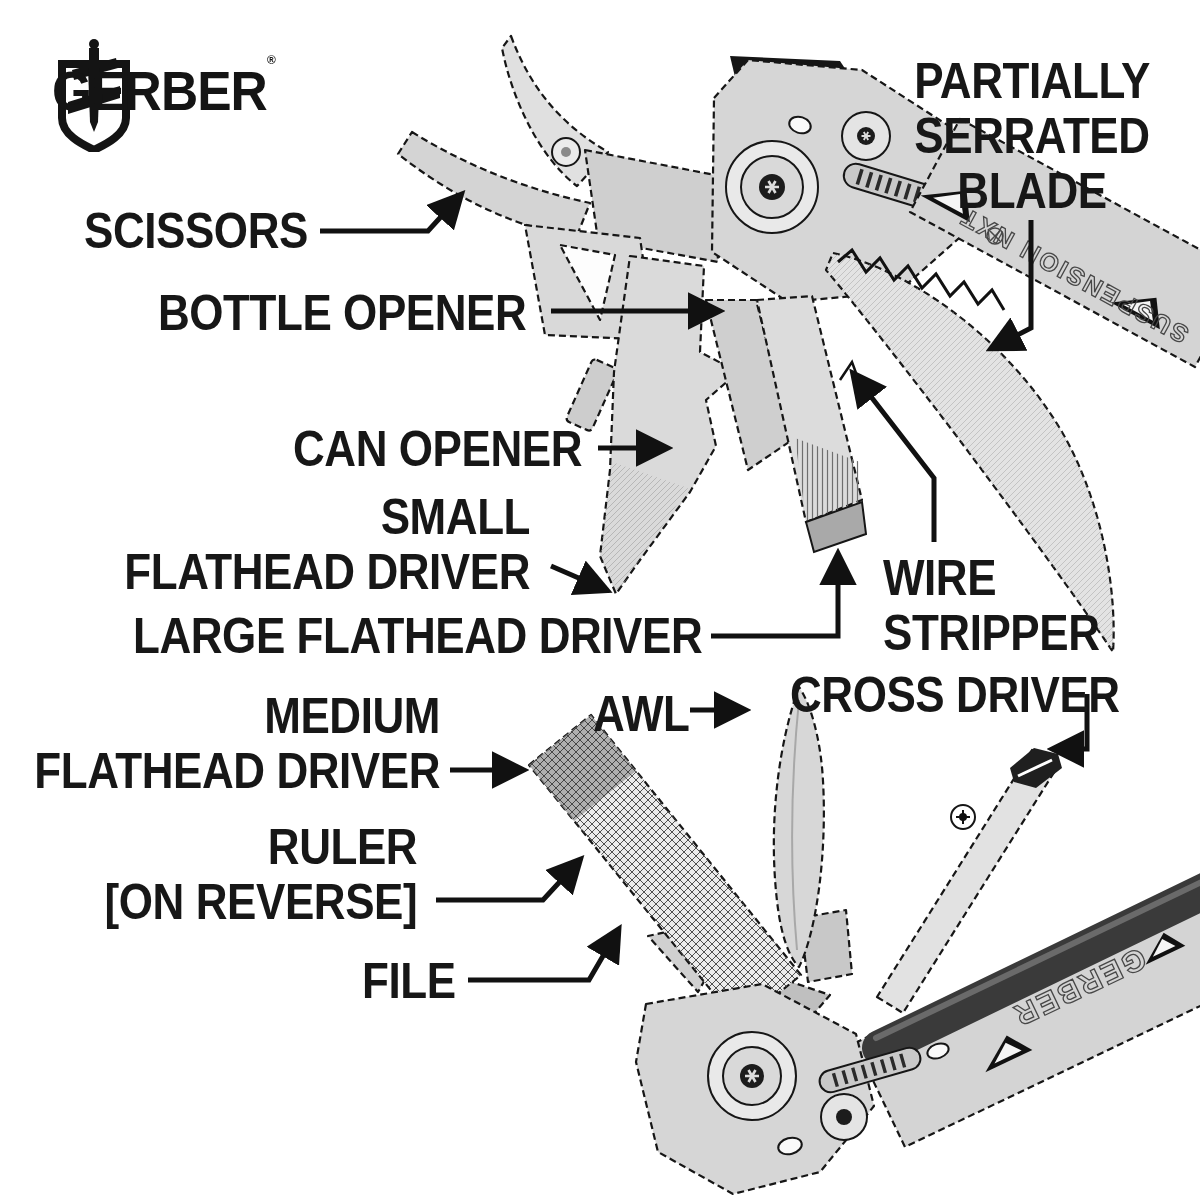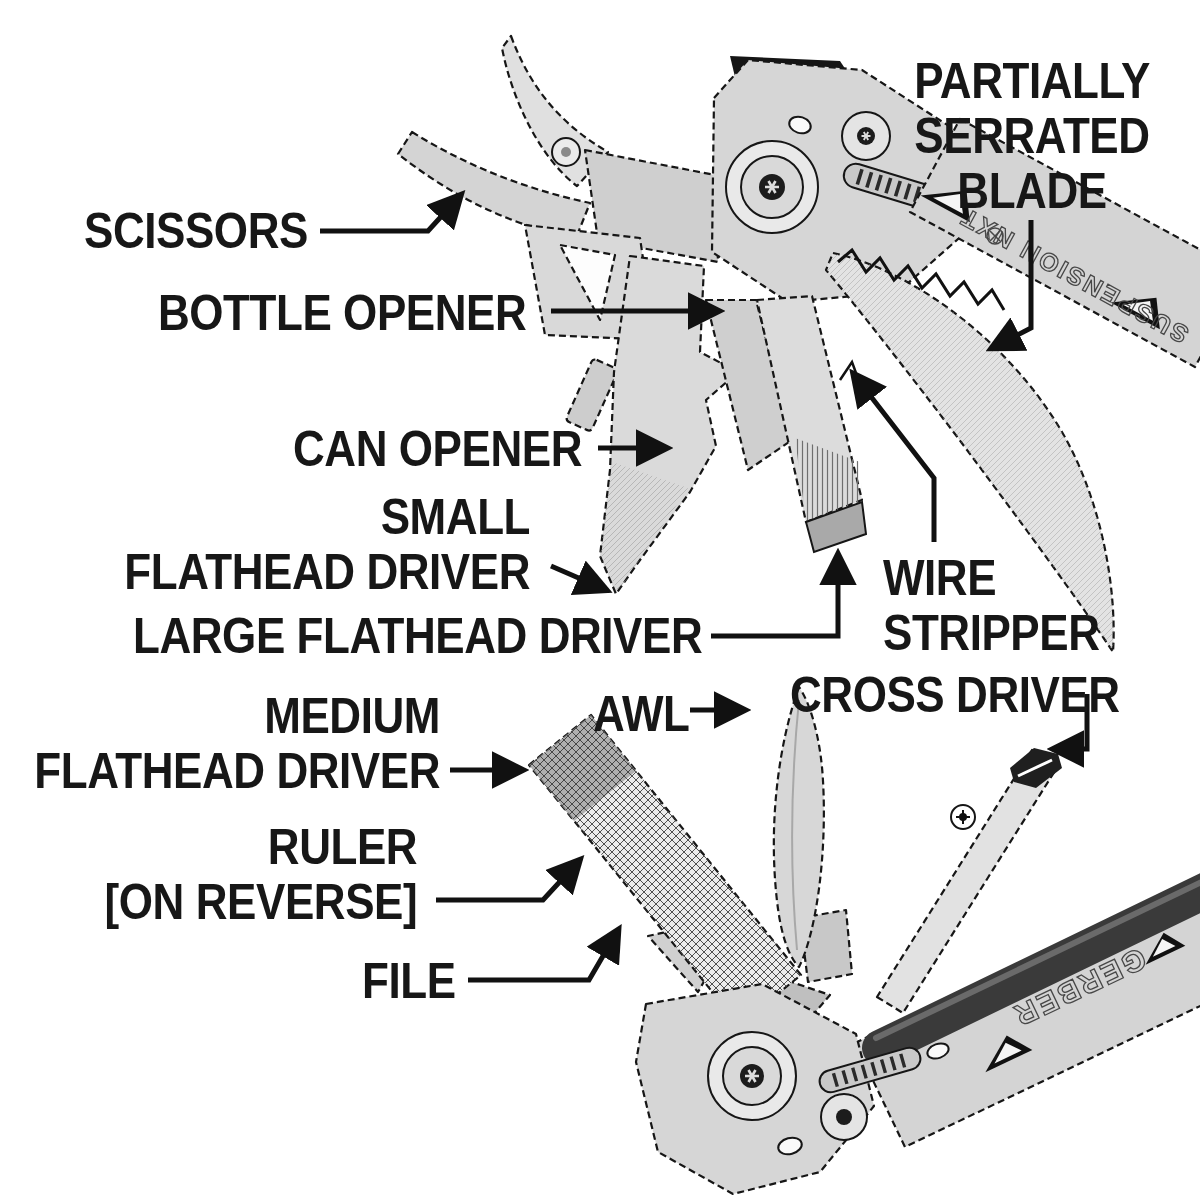--- a/index.html
+++ b/index.html
@@ -193,20 +193,31 @@
       <path class="arrow" d="M934 542 L934 478 L855 376" marker-end="url(#ah)"></path>
       <path class="arrow" d="M1031 220 L1031 328 L994 347" marker-end="url(#ah)"></path>
       <path class="arrow" d="M450 770 L520 770" marker-end="url(#ah)"></path>
       <path class="arrow" d="M436 900 L543 900 L578 862" marker-end="url(#ah)"></path>
       <path class="arrow" d="M468 980 L589 980 L617 932" marker-end="url(#ah)"></path>
       <path class="arrow" d="M690 710 L742 710" marker-end="url(#ah)"></path>
       <path class="arrow" d="M1087 694 L1087 749 L1056 749" marker-end="url(#ah)"></path>
     </g>
   </svg>
 
+  <div id="logo">
+    <svg width="100" height="116" viewBox="0 0 100 116">
+      <circle cx="50" cy="8" r="5" fill="#141414"></circle>
+      <rect x="45" y="12" width="10" height="16" fill="#141414"></rect>
+      <path d="M28 34 L72 22 L74 32 L30 44 Z" fill="#141414"></path>
+      <path d="M18 28 L82 28 L82 82 C82 100 58 110 50 114 C42 110 18 100 18 82 Z" fill="none" stroke="#141414" stroke-width="8"></path>
+      <path d="M24 66 L76 50 L76 62 L24 78 Z" fill="#141414"></path>
+      <path d="M44 32 L56 32 L54 86 L50 96 L46 86 Z" fill="#141414"></path>
+    </svg>
+    <div class="wordmark"><span>GERBER</span><span class="reg">®</span></div>
+  </div>
 
   <div class="lbl" style="left:84px;top:204px;">SCISSORS</div>
   <div class="lbl" style="left:158px;top:286px;">BOTTLE OPENER</div>
   <div class="lbl" style="left:293px;top:422px;">CAN OPENER</div>
 
   <div class="lbl align-r" style="right:670px;top:490px;">
     <div>SMALL</div>
     <div>FLATHEAD DRIVER</div>
   </div>
 

